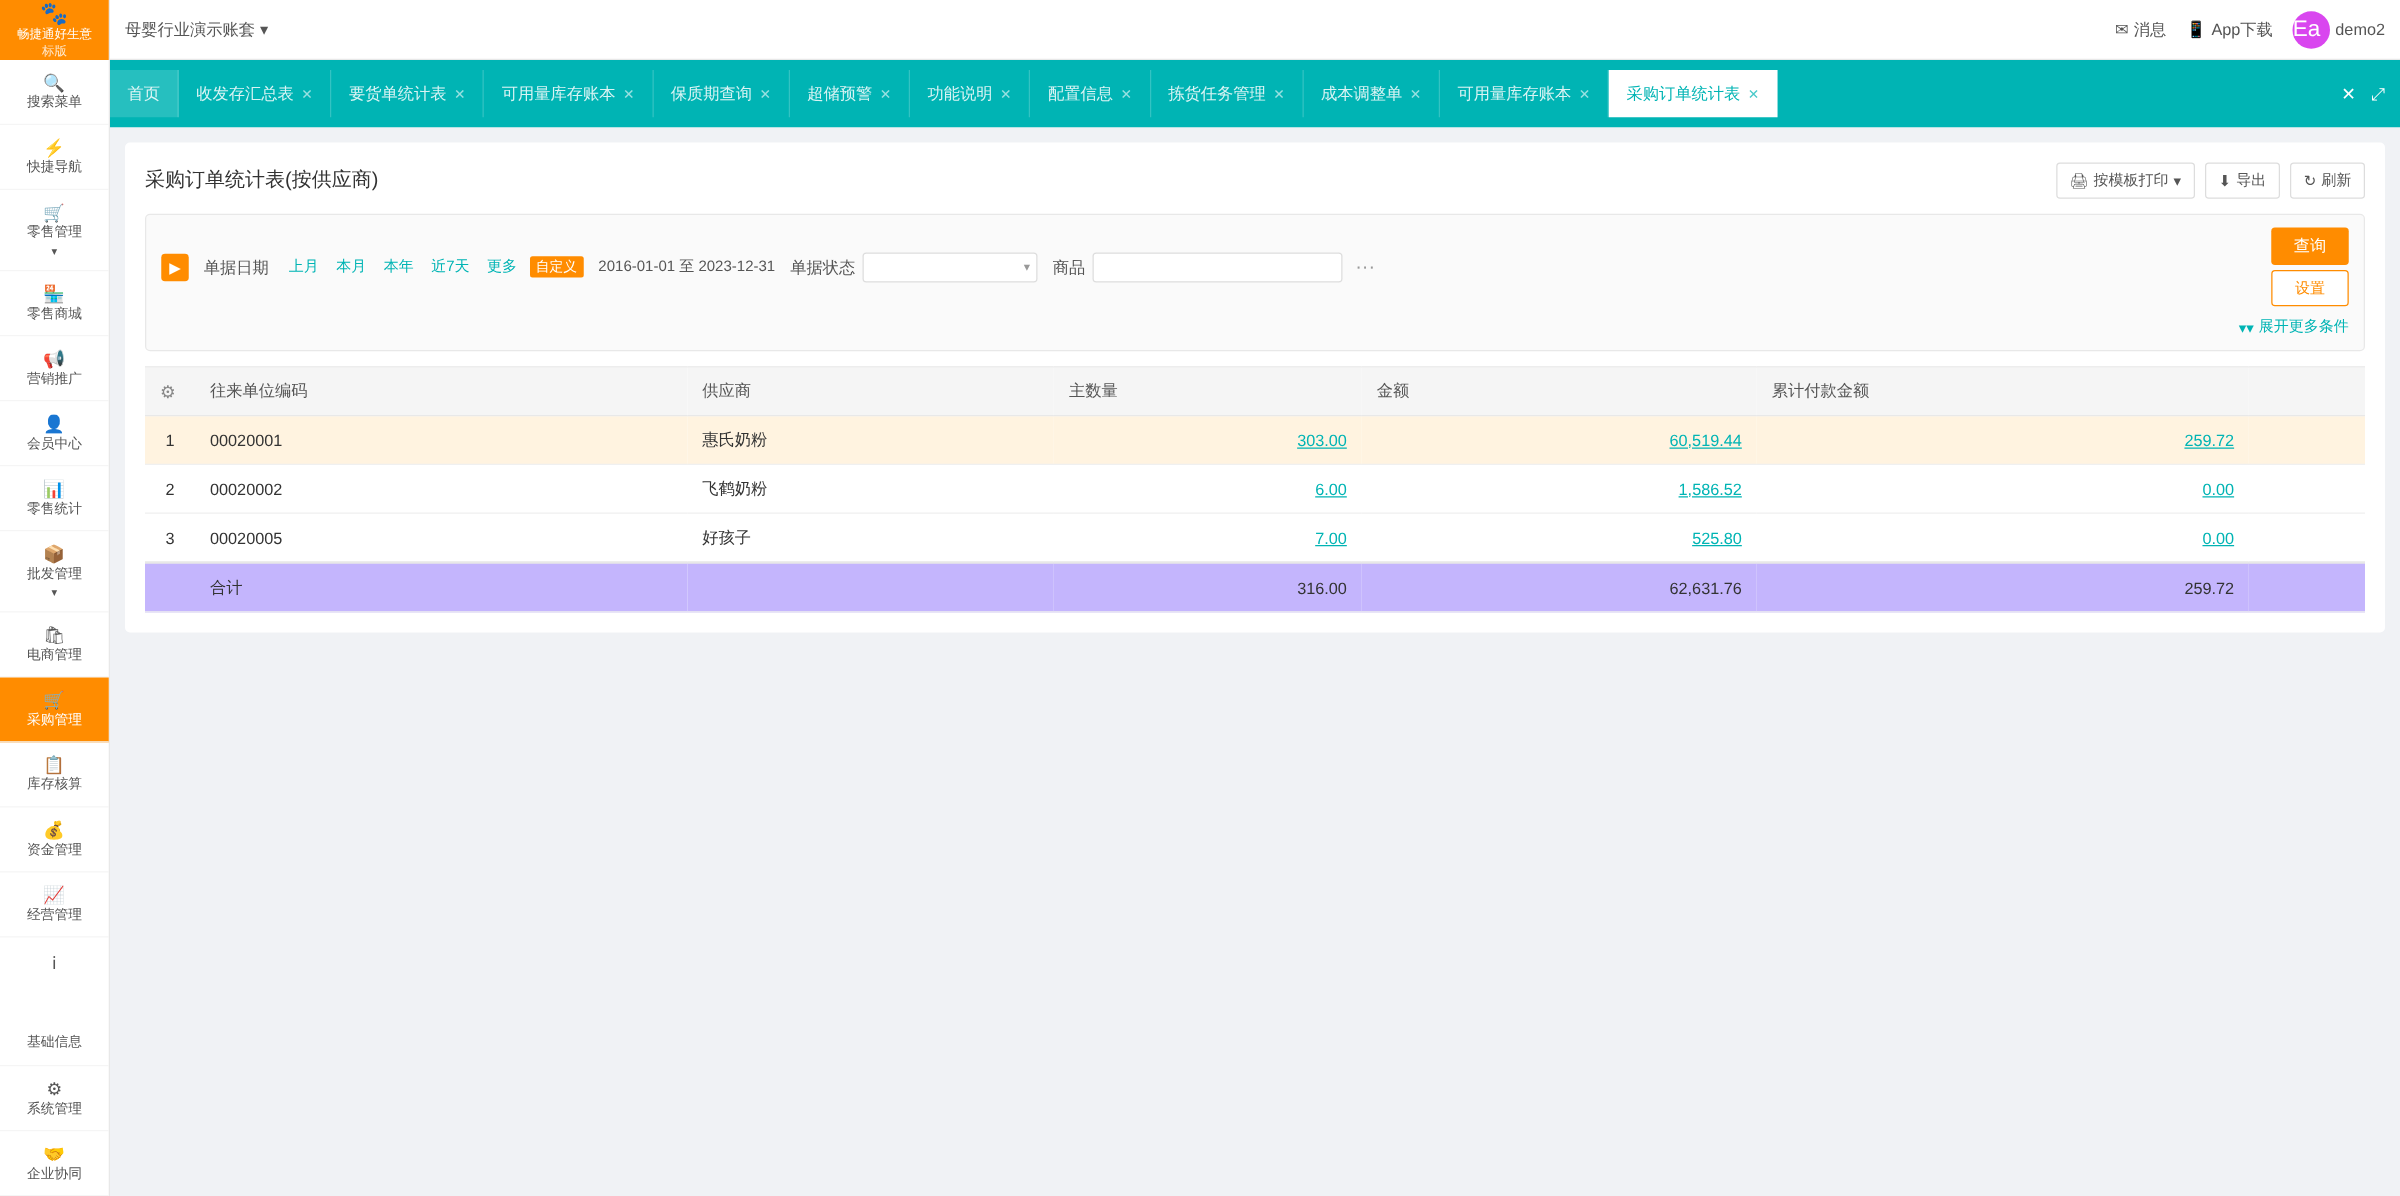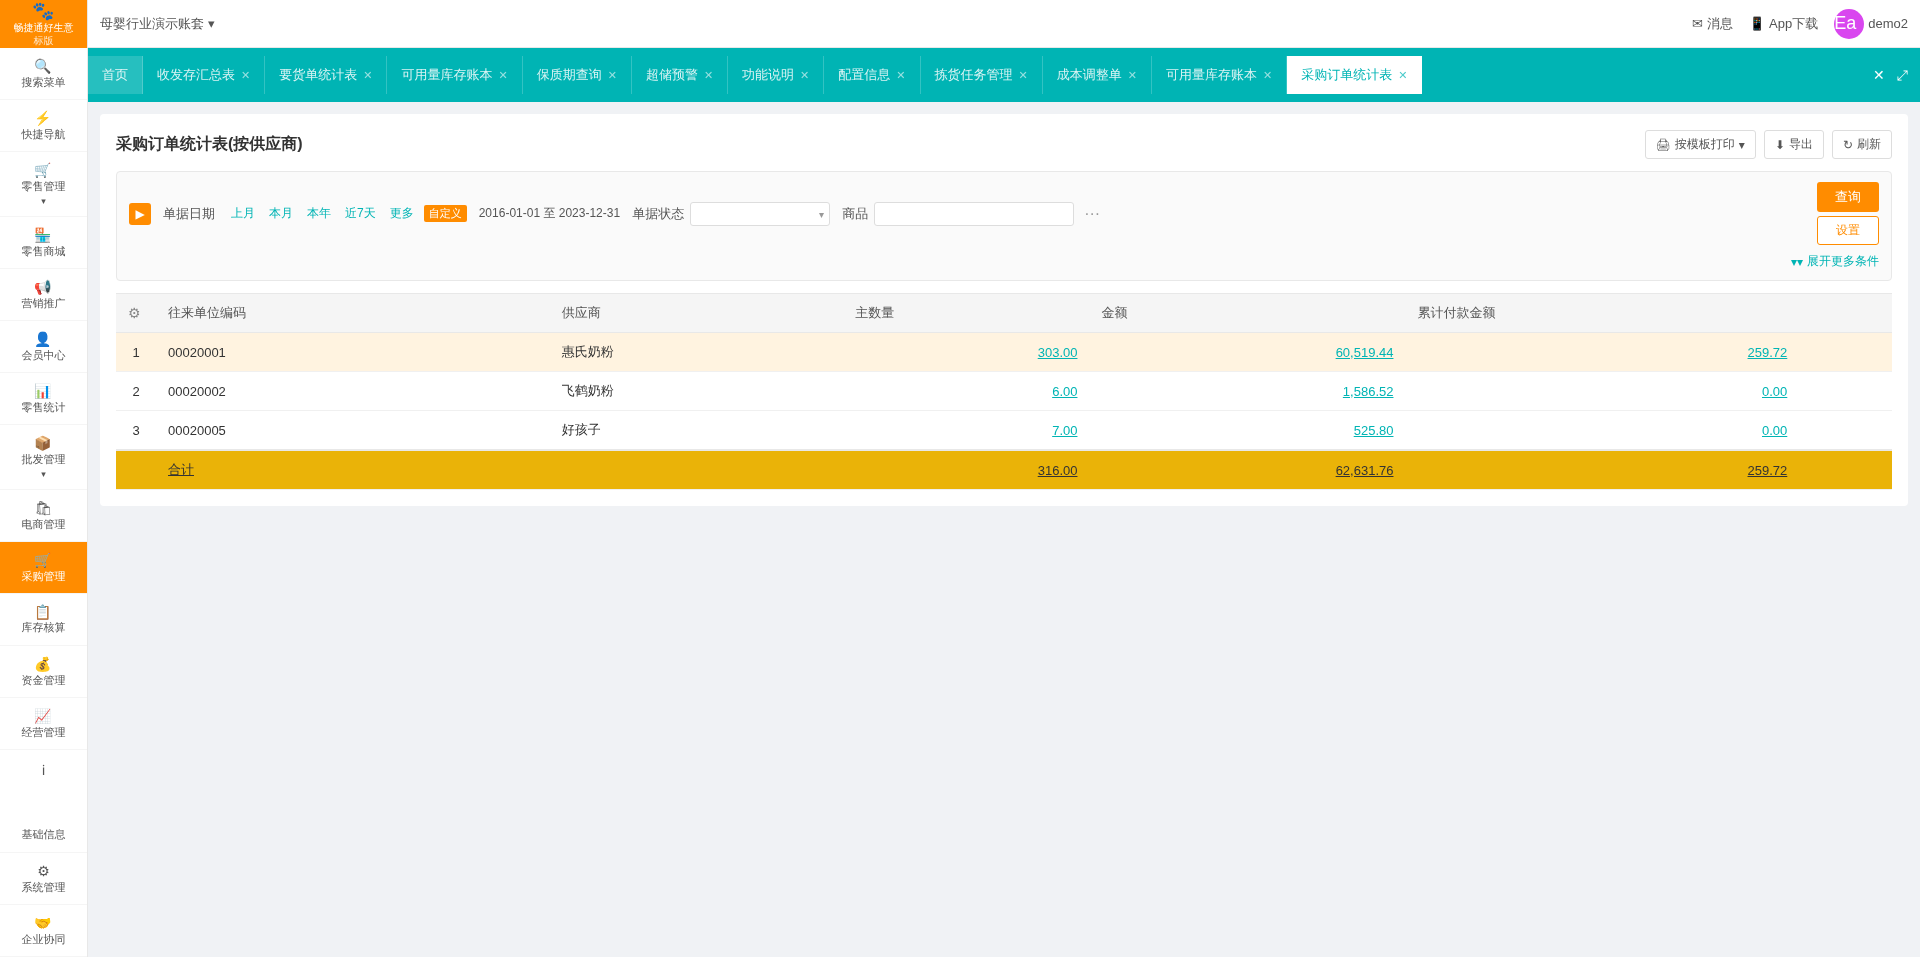--- a/index.html
+++ b/index.html
@@ -162,21 +162,21 @@
       padding: 16px;
     }
     .page-header {
       display: flex;
       align-items: center;
       justify-content: space-between;
       margin-bottom: 12px;
     }
     .page-title {
       font-size: 16px;
-      font-weight: bold;
+      font-weight: normal;
       color: #333;
     }
     .page-actions {
       display: flex;
       align-items: center;
       gap: 8px;
     }
     .action-btn {
       display: flex;
       align-items: center;
@@ -328,24 +328,23 @@
       background: #fff3e0;
     }
     .data-table .link-val {
       color: #00b4b4;
       cursor: pointer;
       text-decoration: underline;
     }
     .col-num { text-align: right; }
     .col-center { text-align: center; }
     .footer-row td {
-      background: #eab308;
+      background: #c4b5fd;
       font-weight: 500;
       border-top: 2px solid #e8e8e8;
-      text-decoration: underline;
     }
     .settings-icon {
       cursor: pointer;
       color: #888;
       font-size: 14px;
     }
     .select-wrapper {
       position: relative;
       display: inline-block;
     }

